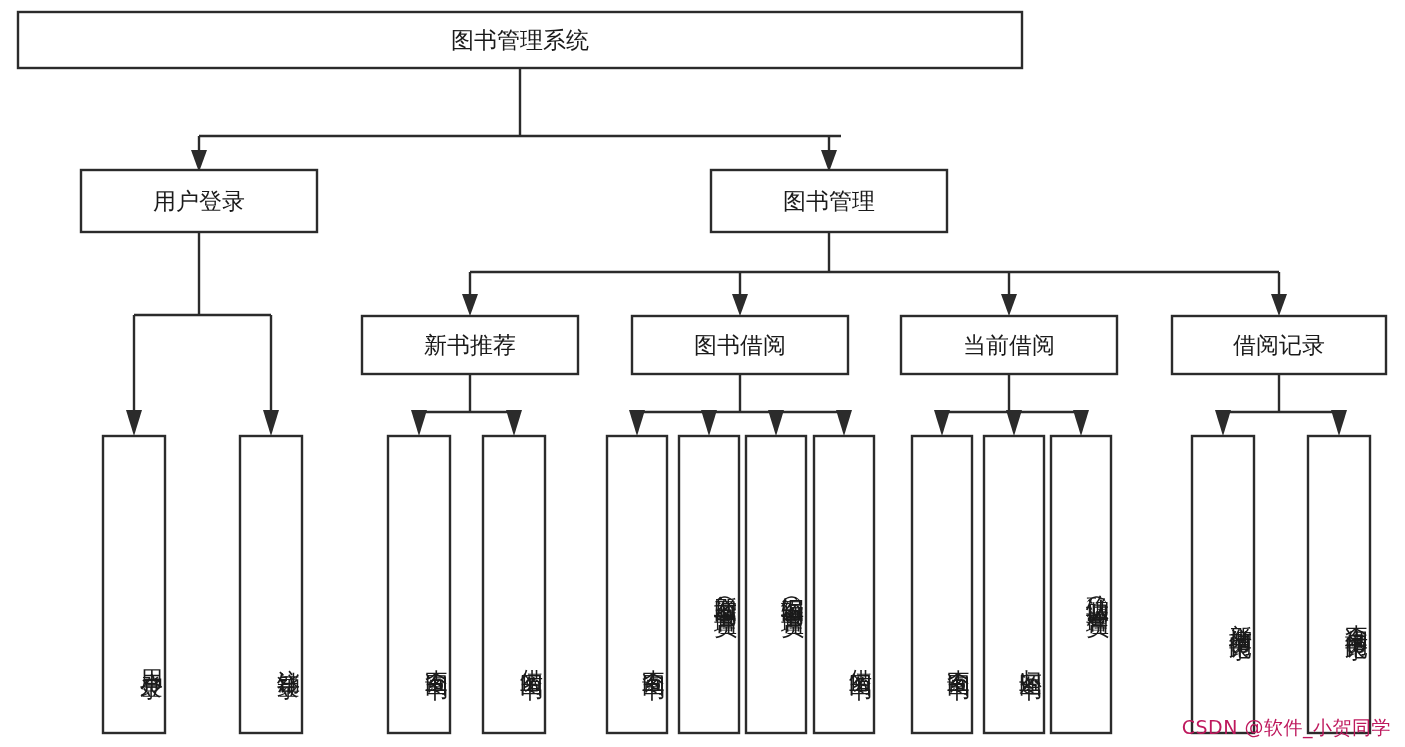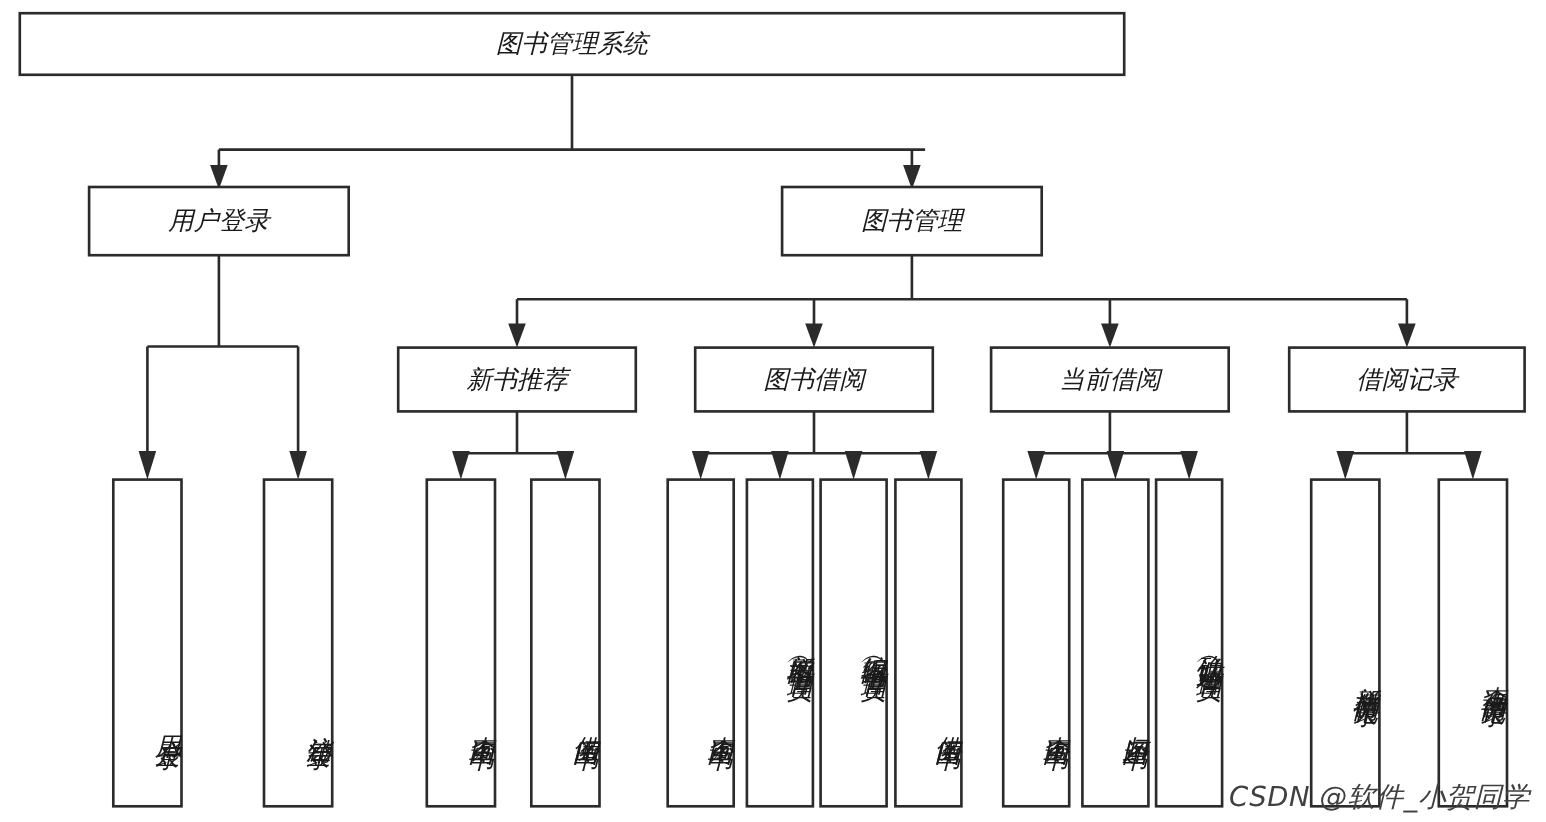--- a/index.html
+++ b/index.html
@@ -9,21 +9,20 @@
   }
   body {
     font-family: "DejaVu Sans", "Liberation Sans", sans-serif;
   }
   #diagram-root {
     position: relative;
     width: 1405px;
     height: 747px;
     background: #ffffff;
     overflow: hidden;
-    font-style: italic;
   }
   svg#flow {
     position: absolute;
     left: 0;
     top: 0;
     width: 1405px;
     height: 747px;
   }
   .node-box {
     fill: #ffffff;
@@ -61,22 +60,22 @@
     pointer-events: none;
     display: flex;
     align-items: flex-start;
     justify-content: center;
   }
   .watermark {
     position: absolute;
     right: 14px;
     bottom: 6px;
     font-family: "DejaVu Sans", "Liberation Sans", sans-serif;
-    font-size: 25px;
-    color: #404040;
+    font-size: 19px;
+    color: #be185d;
     letter-spacing: 0.5px;
     white-space: nowrap;
   }
 </style>
 </head>
 <body>
 
 <div id="diagram-root">
 
   <svg id="flow" viewBox="0 0 1405 747">

